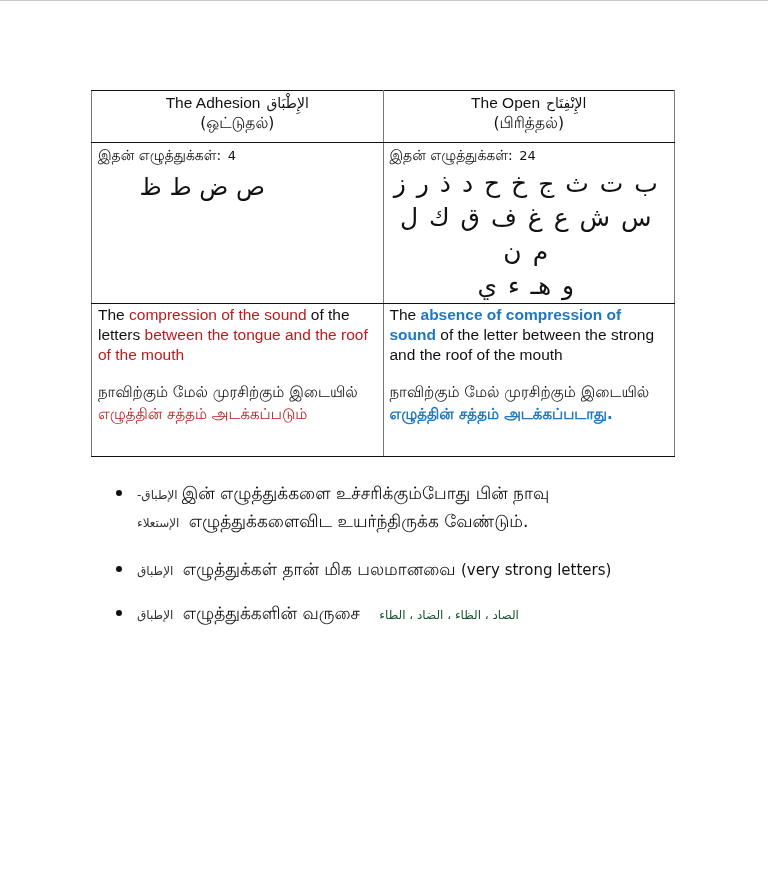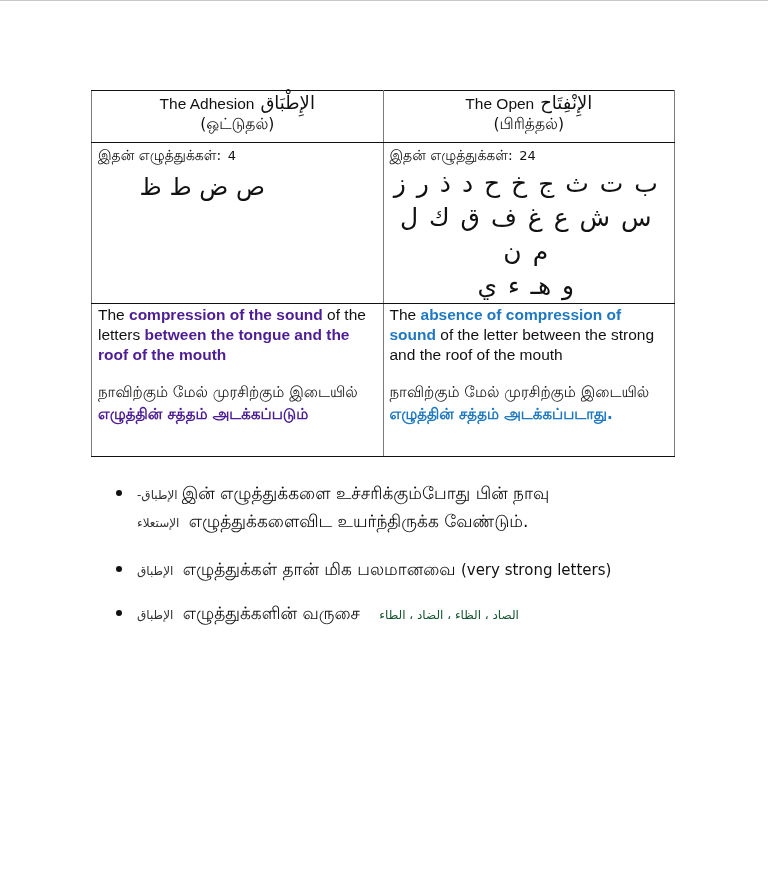--- a/index.html
+++ b/index.html
@@ -45,21 +45,21 @@
 
     .header-cell {
       height: 49px;
       text-align: center;
       font-size: 17px;
       line-height: 21px;
       padding-top: 2px !important;
     }
     .header-cell .arabic-small {
       font-family: "DejaVu Sans", sans-serif;
-      font-size: 18px;
+      font-size: 14px;
       direction: rtl;
       unicode-bidi: isolate;
       margin-left: 6px;
     }
     .tamil {
       font-family: "DejaVu Sans", "Liberation Sans", sans-serif;
     }
 
     .letters-row td { height: 133px; }
     .count-line {
@@ -93,21 +93,21 @@
     .desc-en {
       font-size: 15.5px;
       line-height: 20px;
       margin-top: 1px;
     }
     .desc-ta {
       font-size: 15px;
       line-height: 22px;
       margin-top: 16px;
     }
-    .red { color: #4c1d95; font-weight: bold; }
+    .red { color: #b91c1c; font-weight: normal; }
     .blue { color: #1f78c1; font-weight: bold; }
 
     .bullets {
       position: absolute;
       left: 110px;
       top: 480px;
       width: 560px;
       margin: 0;
       padding: 0;
       list-style: none;

